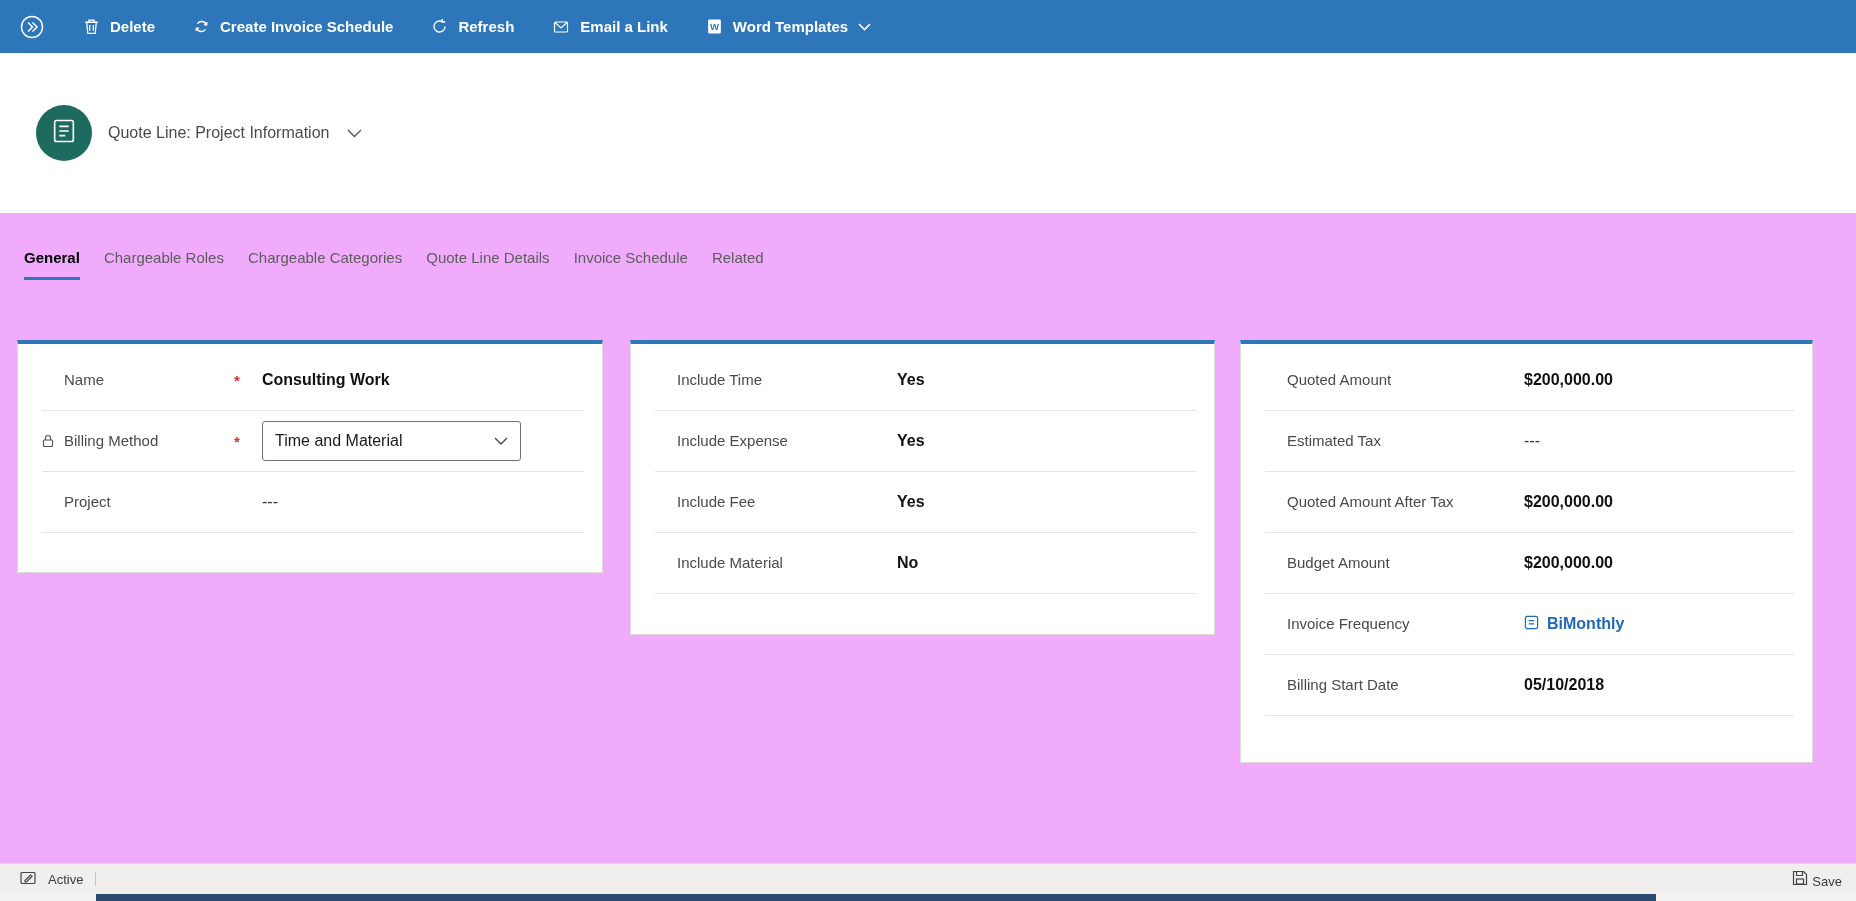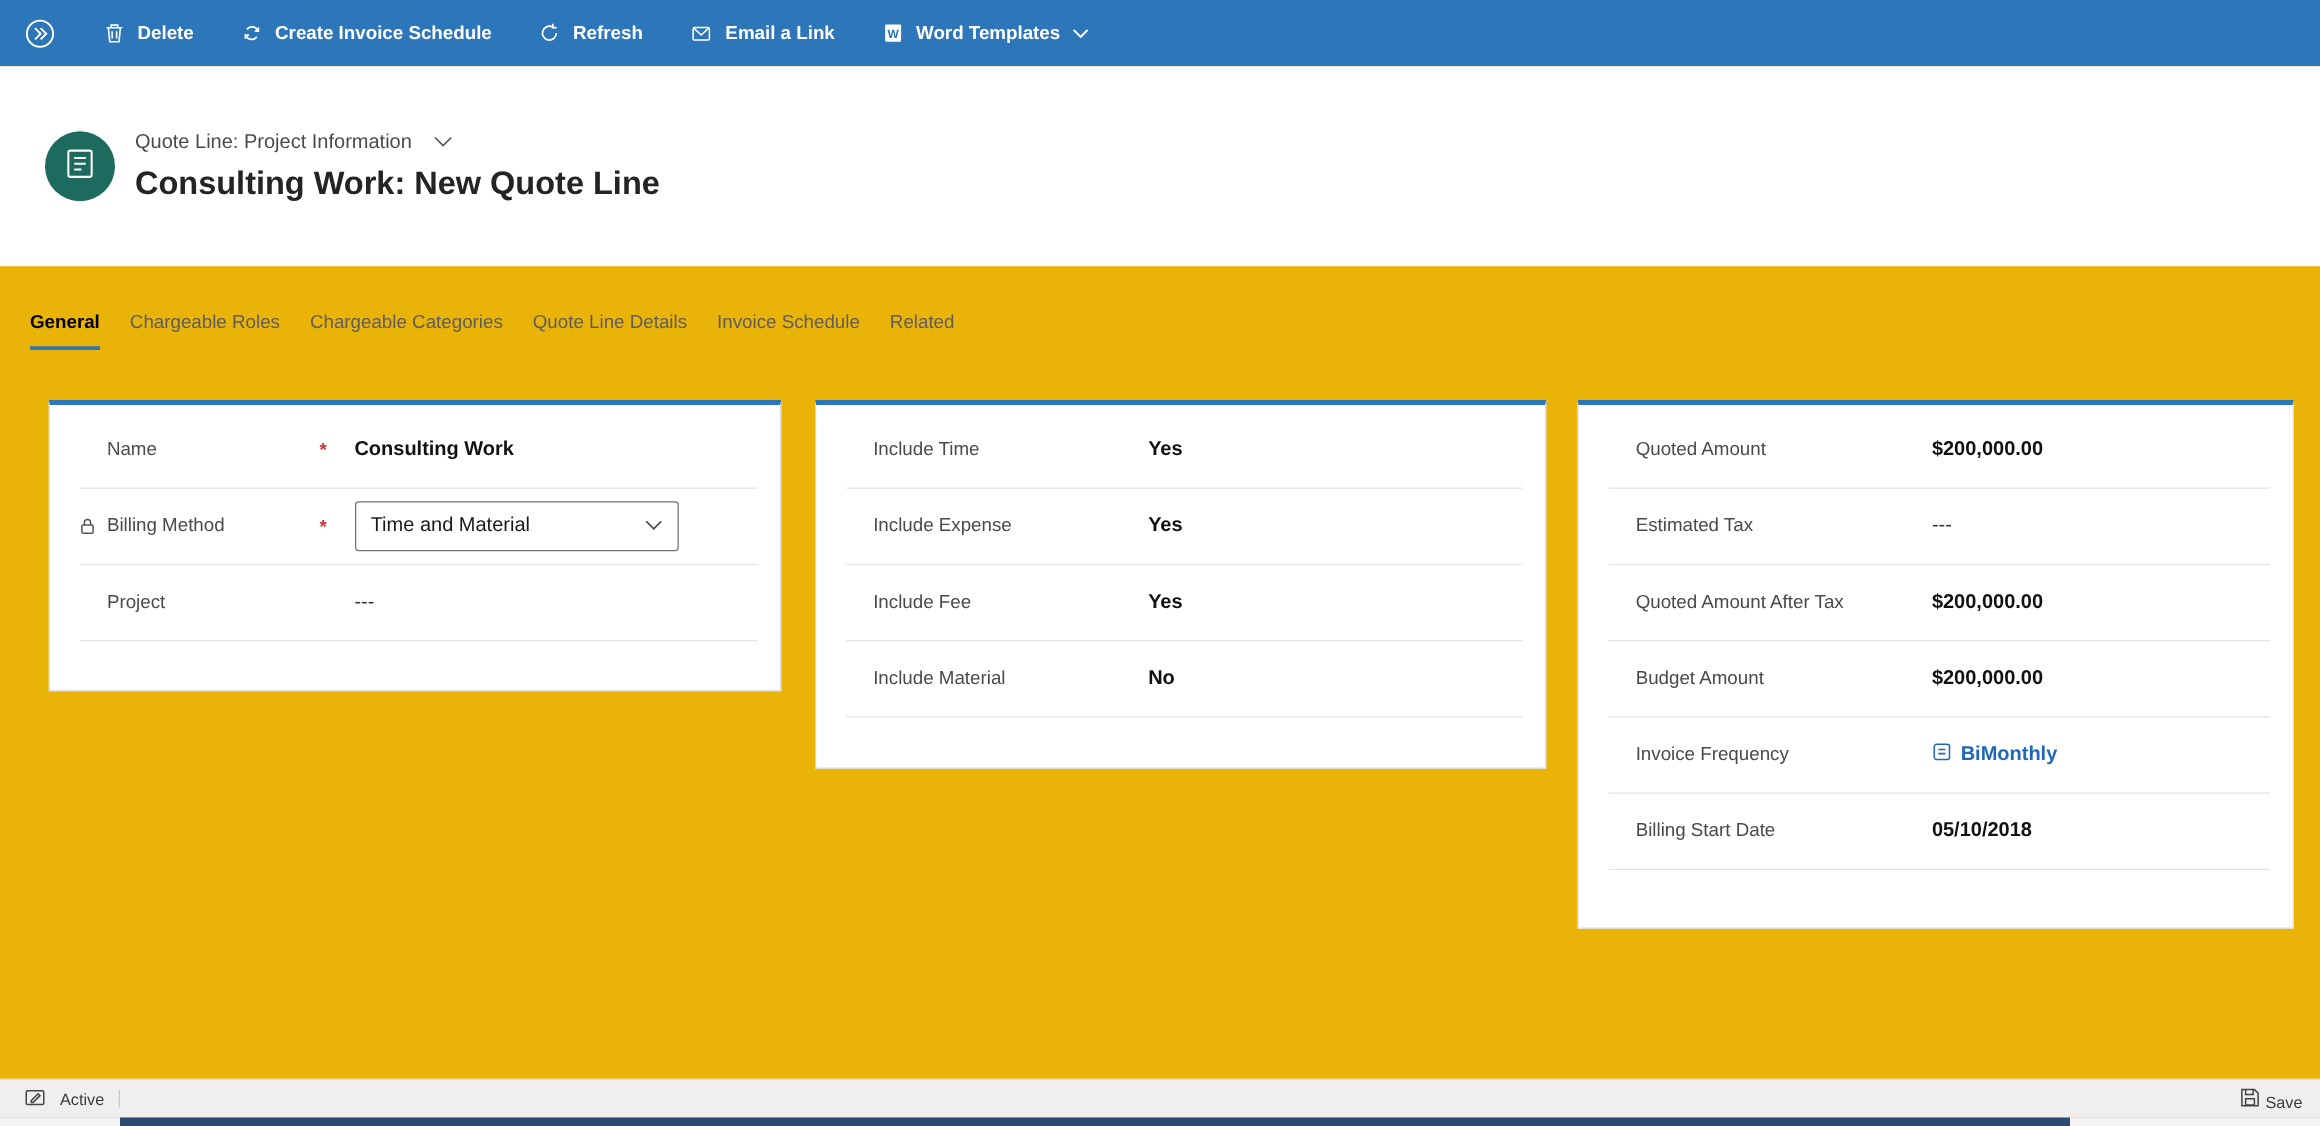--- a/index.html
+++ b/index.html
@@ -1,19 +1,19 @@
 <!DOCTYPE html>
 <html><head>
 <meta charset="utf-8">
 <style>
   * { margin:0; padding:0; box-sizing:border-box; }
   body { background:#ffffff; }
   .screen {
     position:relative; width:1856px; height:901px; overflow:hidden;
-    background:#eab308;
+    background:#f0abfc;
     font-family:"Liberation Sans","DejaVu Sans",sans-serif;
   }
   
   .cmdbar {
     position:absolute; top:0; left:0; right:0; height:53px;
     background:#2d76b9; display:flex; align-items:center;
     color:#fff; padding-left:10px;
   }
   .expand-btn { background:none; border:none; cursor:pointer; width:44px; display:flex; justify-content:center; align-items:center; }
   .cmd-items { display:flex; align-items:center; margin-left:10px; }
@@ -37,21 +37,21 @@
   .page-title { font-size:26px; font-weight:600; color:#252423; margin-top:8px; }
   
   .tabs { display:flex; gap:24px; padding:36px 0 0 24px; }
   .tab {
     font-size:15px; color:#5f5d5b; padding-bottom:11px;
     border-bottom:3px solid transparent; cursor:pointer; white-space:nowrap;
   }
   .tab.active { color:#000; font-weight:700; border-bottom-color:#2d76b9; }
   
   .body-area { position:absolute; top:213px; left:0; right:0; bottom:37px; overflow:hidden; }
-  .cards { display:flex; align-items:flex-start; padding-left:17px; margin-top:40px;justify-content:center; }
+  .cards { display:flex; align-items:flex-start; padding-left:17px; margin-top:60px; }
   .card {
     background:#fff; border:1px solid #dddbd9; border-top:4px solid #2d76b9;
     padding-top:6px;
   }
   .card1 { width:586px; height:233px; margin-right:27px; }
   .card2 { width:585px; height:295px; margin-right:25px; }
   .card3 { width:573px; height:423px; }
   .row {
     display:flex; align-items:center; min-height:61px;
     margin:0 18px 0 24px; border-bottom:1px solid #e6e4e2;
@@ -164,21 +164,20 @@
     </div>
     <div class="titles">
       <div class="breadcrumb-row">
         <span class="crumb">Quote Line: Project Information</span>
         <span>
           <svg width="15" height="9" viewBox="0 0 15 9" fill="none" stroke="#555" stroke-width="1.4">
               <path d="M1 1l6.5 6.5L14 1"></path>
             </svg>
         </span>
       </div>
-      <div class="page-title">Consulting Work: New Quote Line</div>
     </div>
   </section>
 
   <main class="body-area">
     <nav class="tabs">
       <div class="tab active">General</div>
       <div class="tab">Chargeable Roles</div>
       <div class="tab">Chargeable Categories</div>
       <div class="tab">Quote Line Details</div>
       <div class="tab">Invoice Schedule</div>

